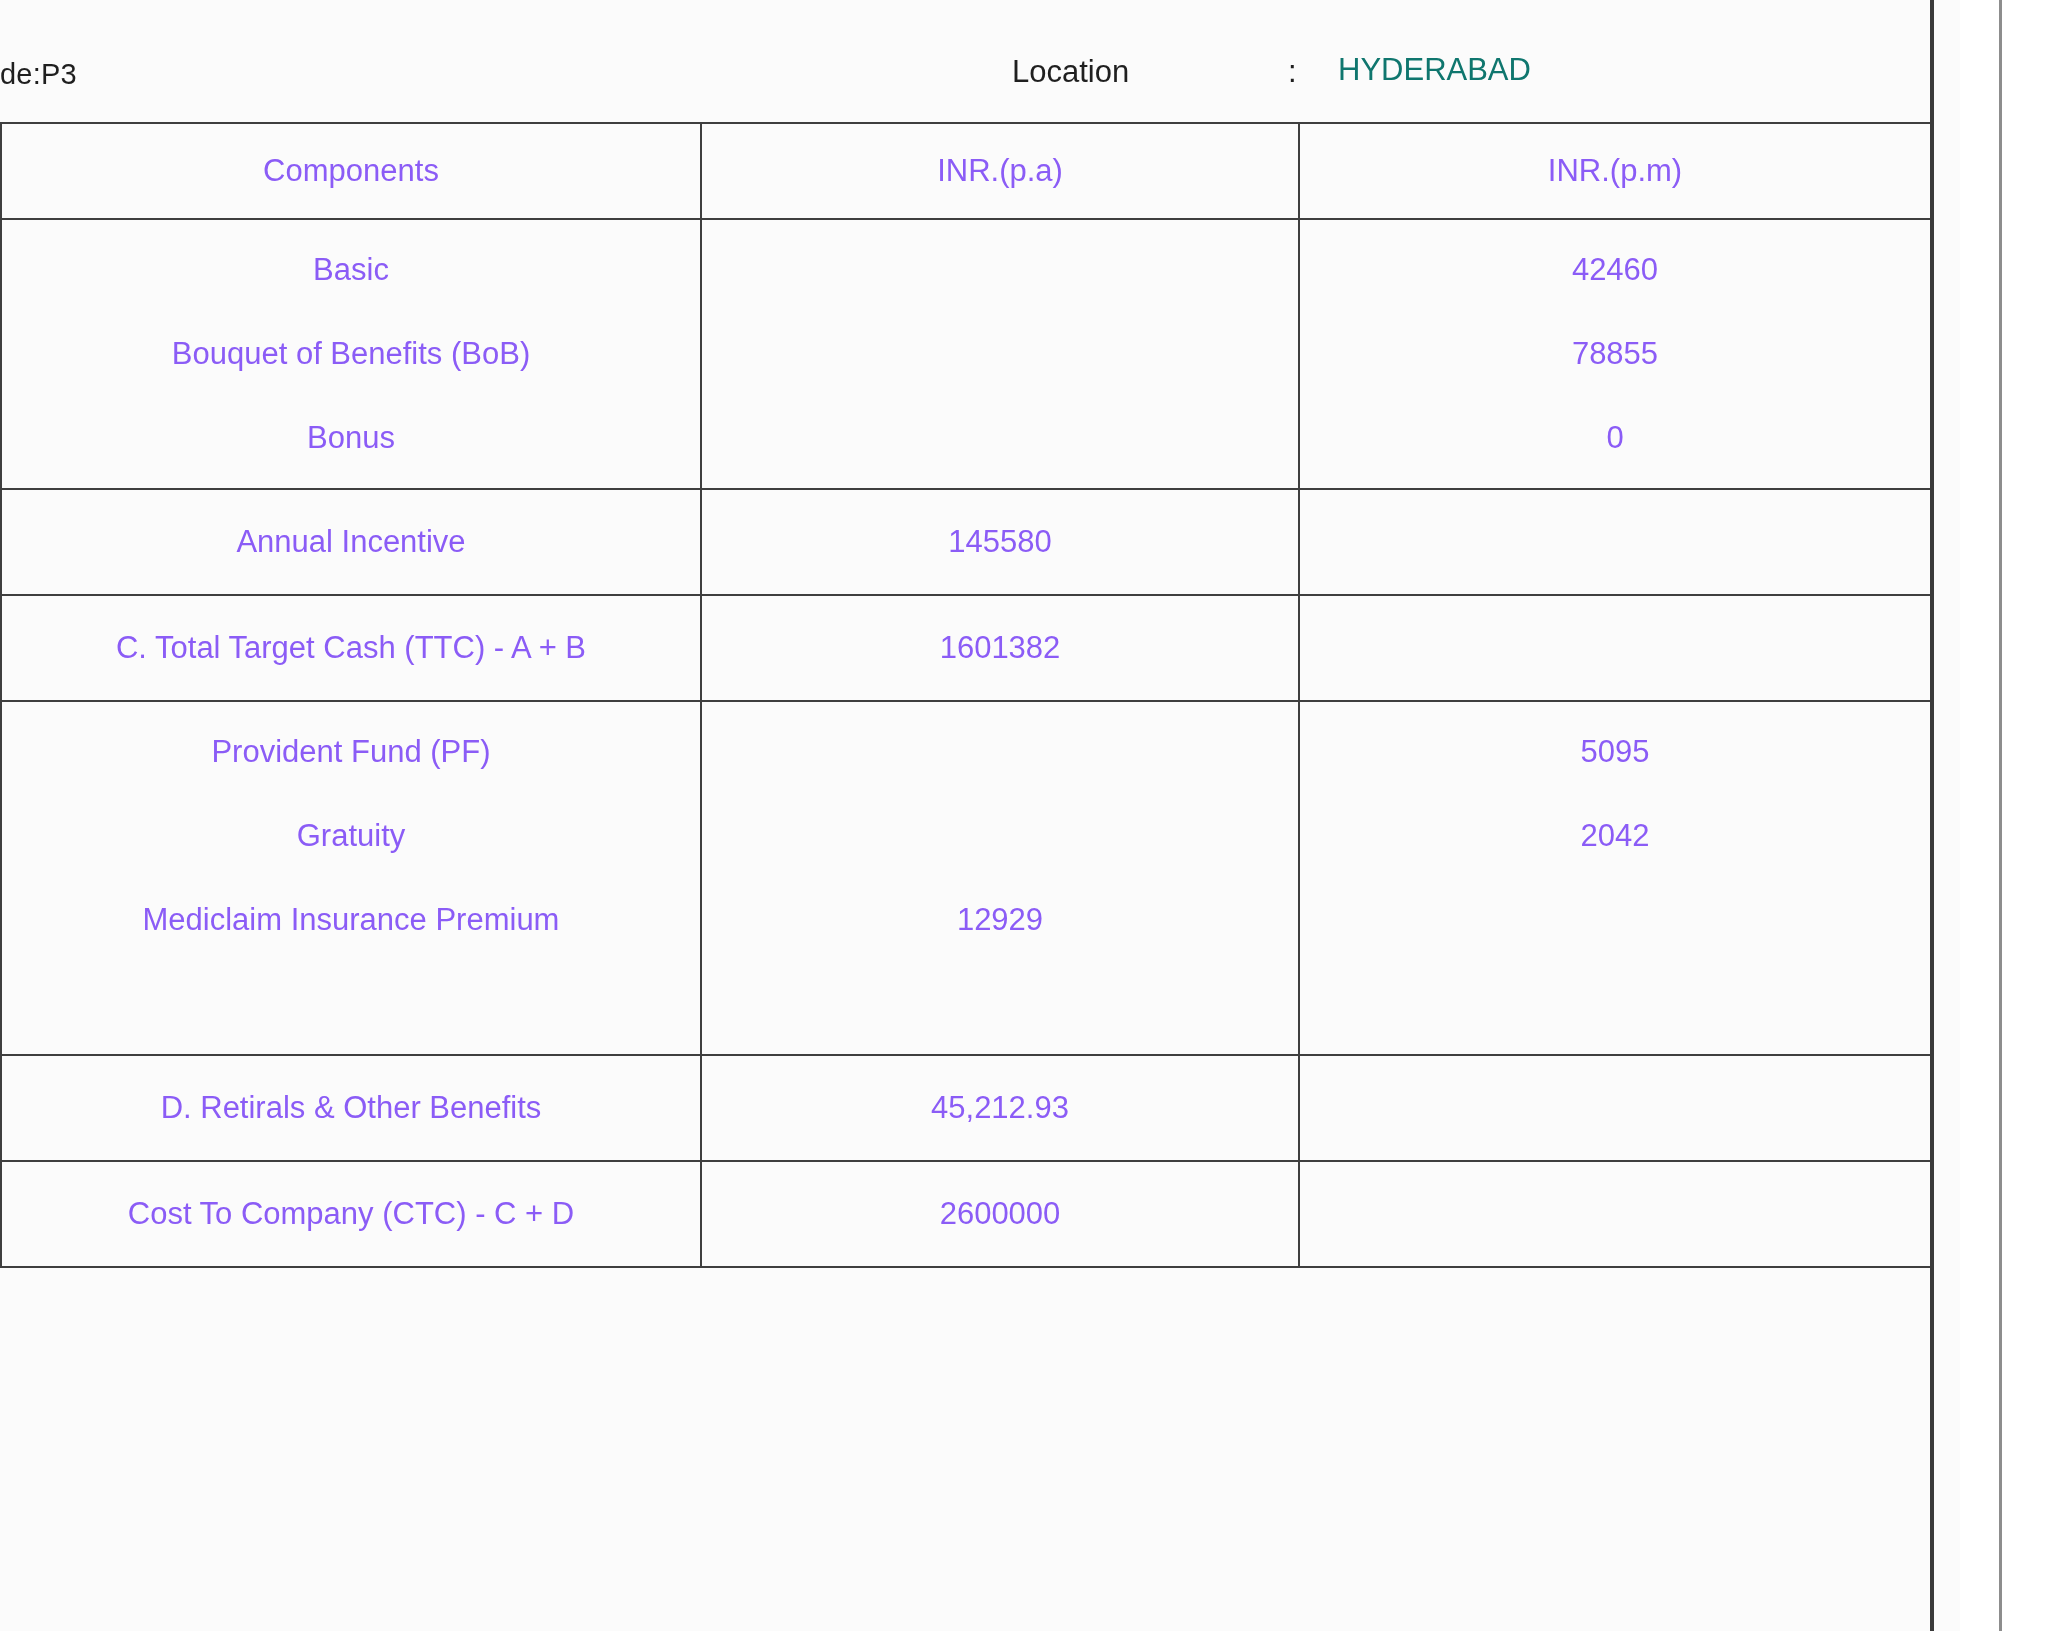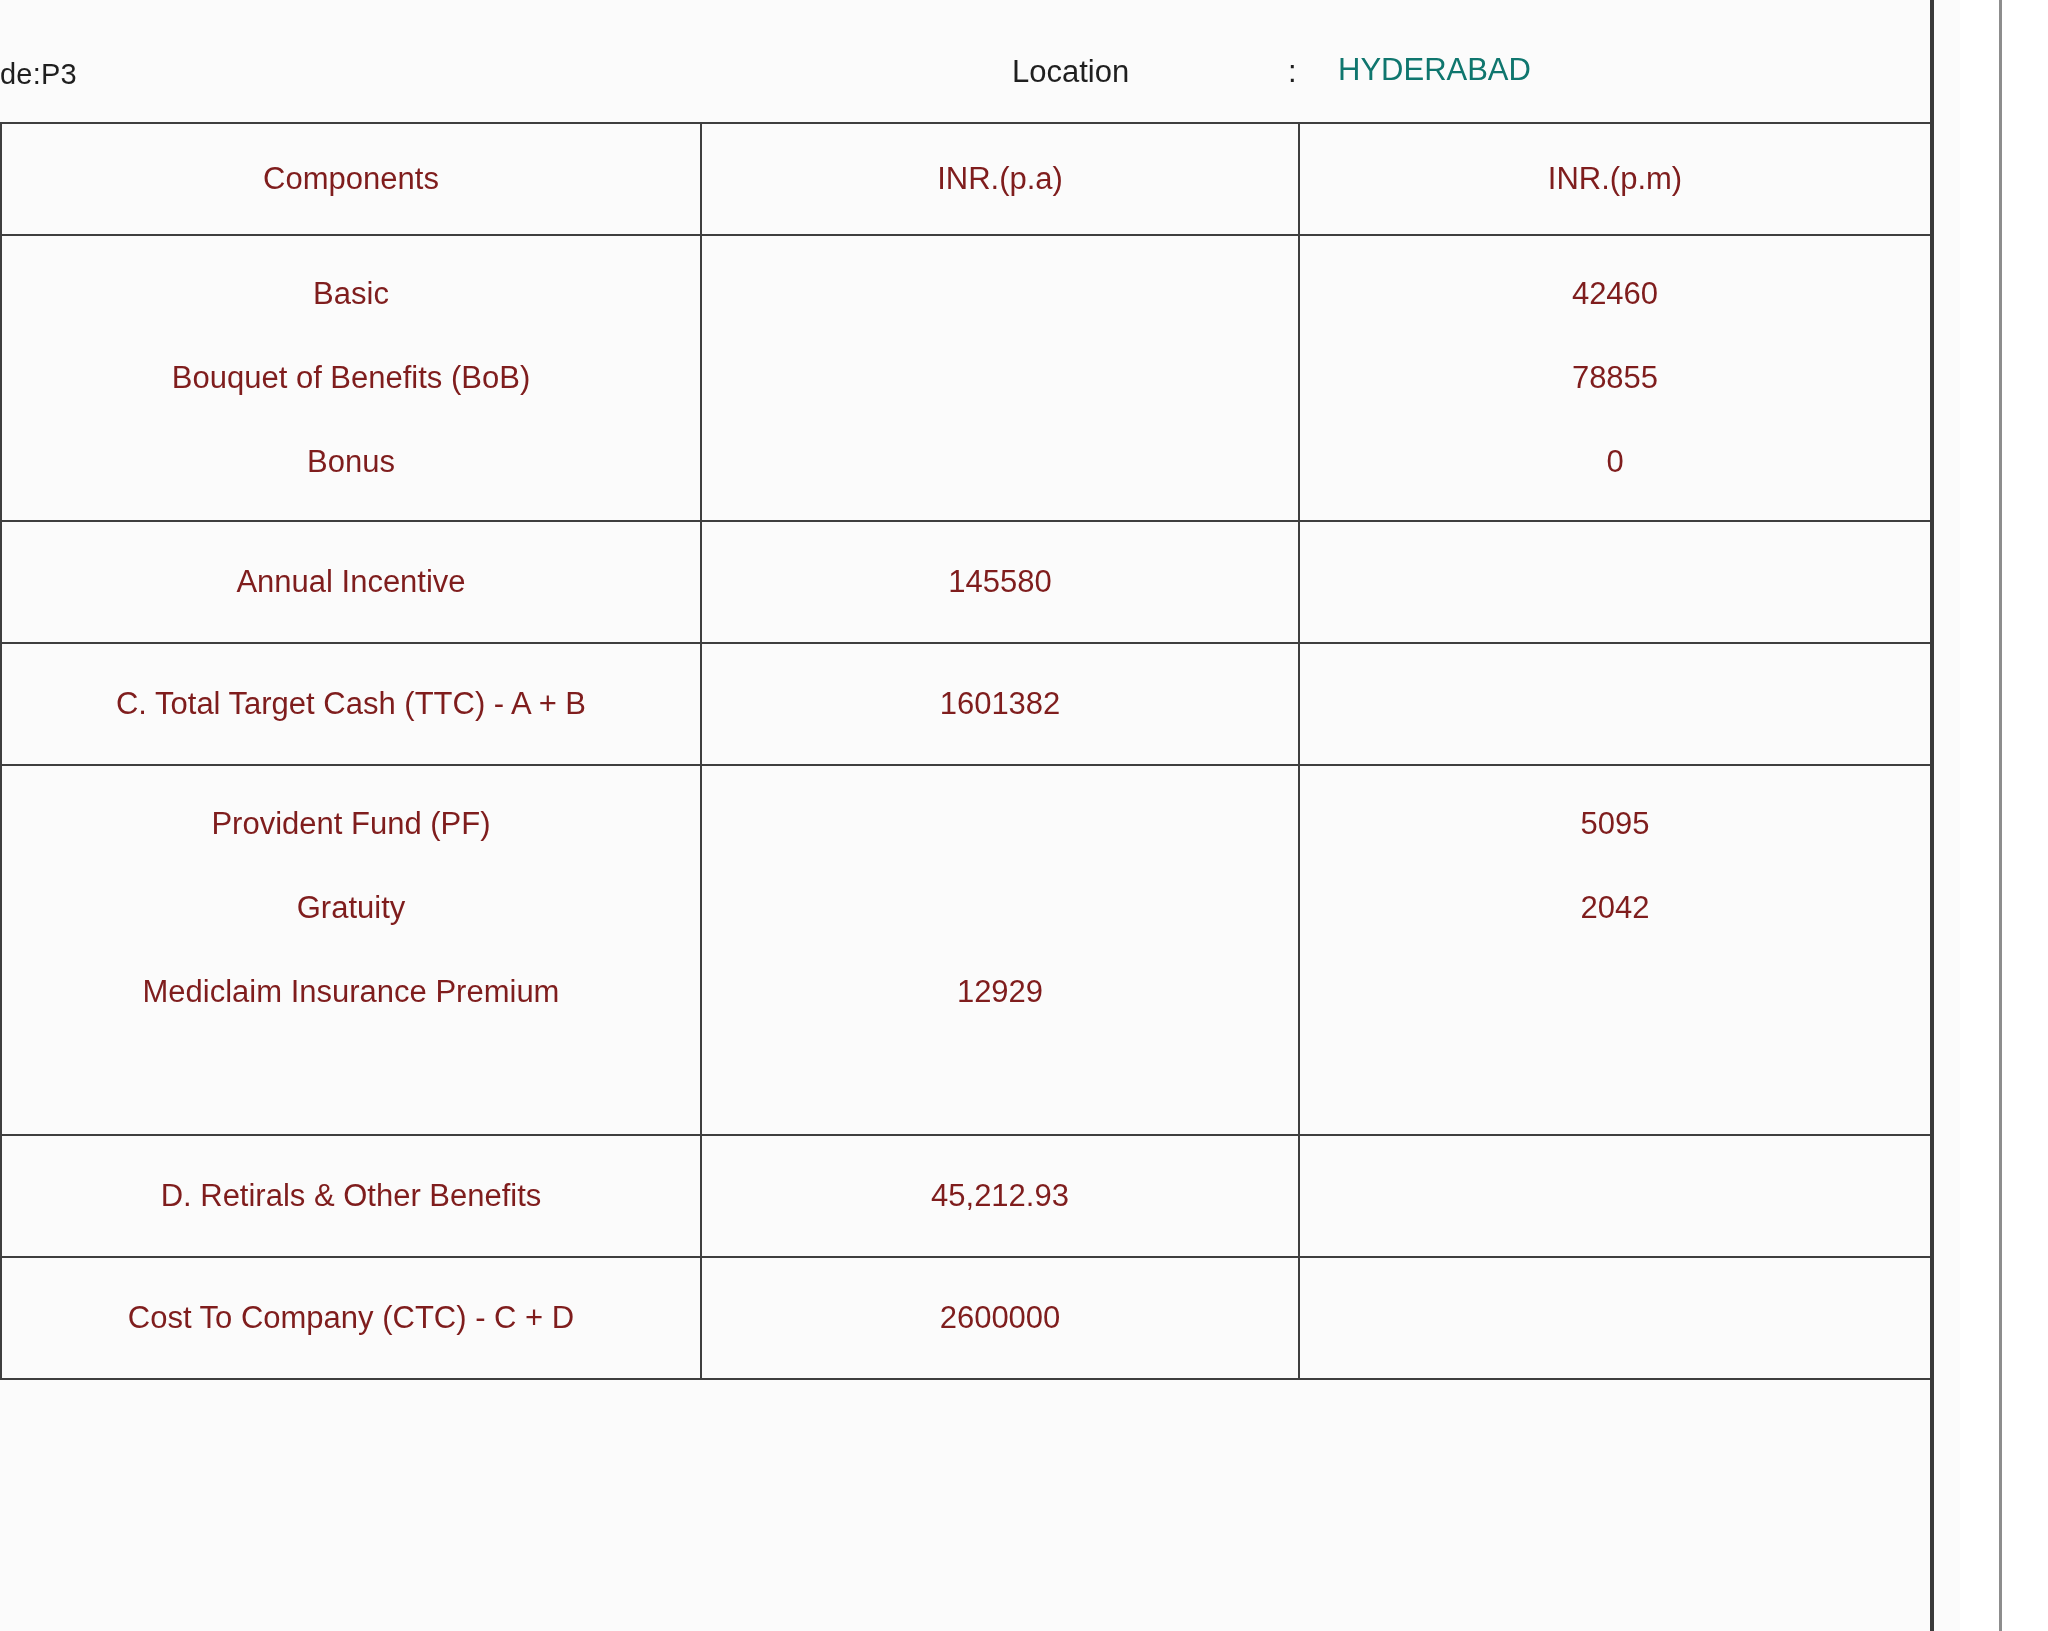--- a/index.html
+++ b/index.html
@@ -106,24 +106,24 @@
   }
   #salary-table col.c-comp { width: 700px; }
   #salary-table col.c-pa   { width: 598px; }
   #salary-table col.c-pm   { width: 632px; }
 
   #salary-table td,
   #salary-table th {
     border: 2px solid #3f3f3f;
     font-weight: normal;
     font-size: 31px;
-    color: #7f1d1d;
+    color: #8b5cf6;
     text-align: center;
     vertical-align: middle;
-    padding: 16px;
+    padding: 8px;
   }
   #salary-table th {
     height: 78px;
   }
   .row-std td { height: 88px; }
   .cell-pad { padding: 0 10px; }
 
   
   .group-cell {
     padding: 14px 10px 16px 10px;

